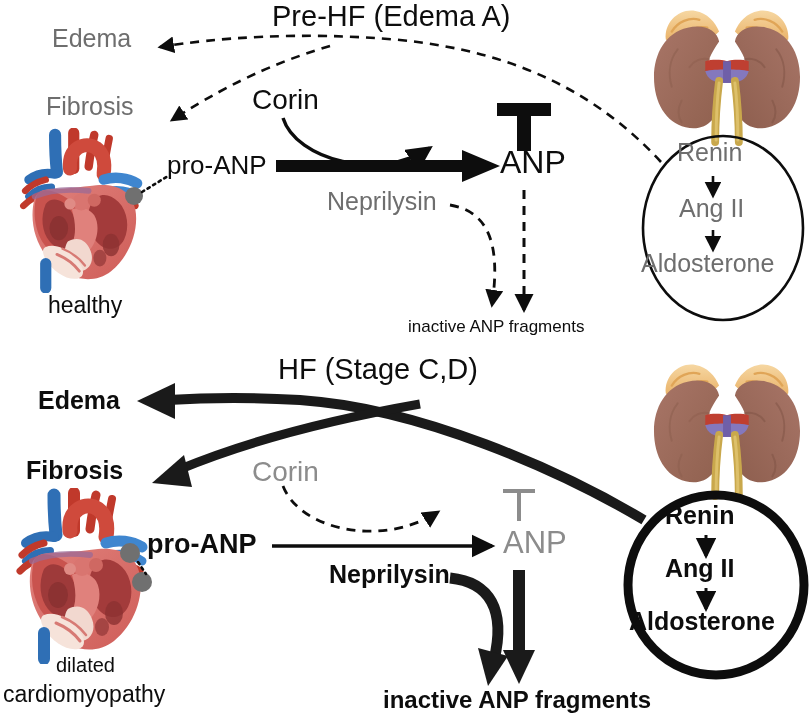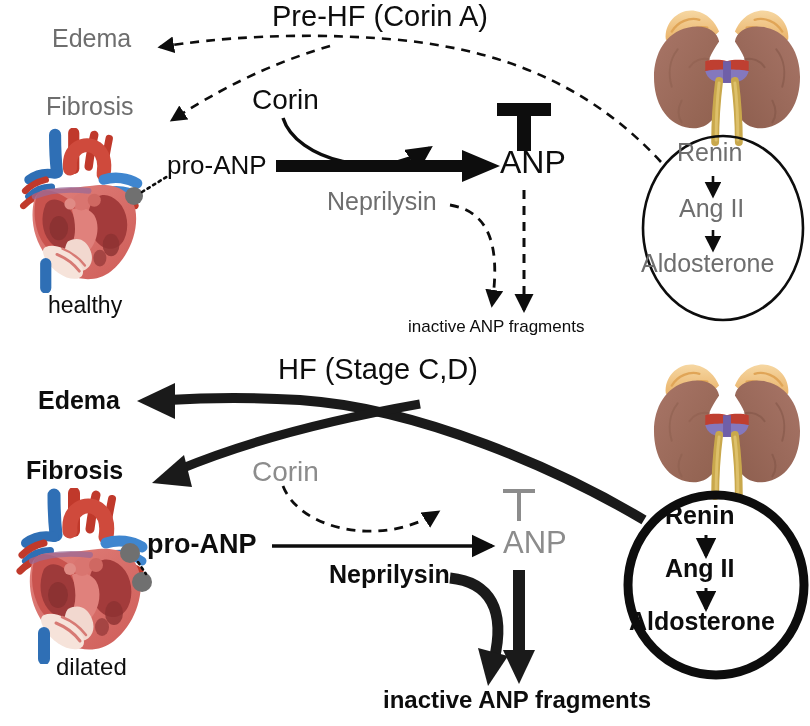--- a/index.html
+++ b/index.html
@@ -202,21 +202,21 @@
         <path d="M450,578 C490,582 506,610 494,660" stroke="#1a1a1a" stroke-width="11" fill="none" stroke-linecap="butt"></path>
         <path d="M478,648 L488,686 L508,656 Z" fill="#1a1a1a"></path>
       </g>
 
       <ellipse cx="716" cy="585" rx="88" ry="90" fill="none" stroke="#0d0d0d" stroke-width="9"></ellipse>
       <path d="M706,535 L706,556" stroke="#0d0d0d" stroke-width="3" fill="none" marker-end="url(#ah-thin)"></path>
       <path d="M706,588 L706,609" stroke="#0d0d0d" stroke-width="3" fill="none" marker-end="url(#ah-thin)"></path>
     </g>
   </svg>
 
-  <div class="lbl blk" style="left:272px;top:2px;font-size:29px;">Pre-HF (Corin A)</div>
+  <div class="lbl blk" style="left:272px;top:2px;font-size:29px;">Pre-HF (Edema A)</div>
 
   <div class="lbl grey" style="left:52px;top:26px;font-size:25px;">Edema</div>
 
   <div class="lbl grey" style="left:46px;top:94px;font-size:25px;">Fibrosis</div>
 
   <div class="lbl blk" style="left:252px;top:86px;font-size:28px;">Corin</div>
 
   <div class="lbl blk" style="left:167px;top:152px;font-size:26px;">pro-ANP</div>
 
   <div class="lbl blk" style="left:500px;top:146px;font-size:32px;">ANP</div>
@@ -240,19 +240,20 @@
   <div class="lbl" style="left:252px;top:458px;font-size:28px;color:#8c8c8c;">Corin</div>
 
   <div class="lbl blk bold" style="left:147px;top:531px;font-size:27px;">pro-ANP</div>
 
   <div class="lbl" style="left:503px;top:527px;font-size:31px;color:#8c8c8c;">ANP</div>
 
   <div class="lbl blk bold" style="left:329px;top:562px;font-size:25px;">Neprilysin</div>
 
   <div class="lbl blk bold" style="left:383px;top:688px;font-size:24px;">inactive ANP fragments</div>
 
-  <div class="lbl blk" style="left:56px;top:655px;font-size:24px;">dilated</div>
+  <div class="lbl blk" style="left:56px;top:655px;font-size:20px;">dilated</div>
+  <div class="lbl blk" style="left:3px;top:683px;font-size:23px;">cardiomyopathy</div>
 
   <div class="lbl blk bold" style="left:665px;top:503px;font-size:25px;">Renin</div>
   <div class="lbl blk bold" style="left:665px;top:556px;font-size:25px;">Ang II</div>
   <div class="lbl blk bold" style="left:629px;top:609px;font-size:25px;">Aldosterone</div>
 
 </div>
 
 </body></html>

